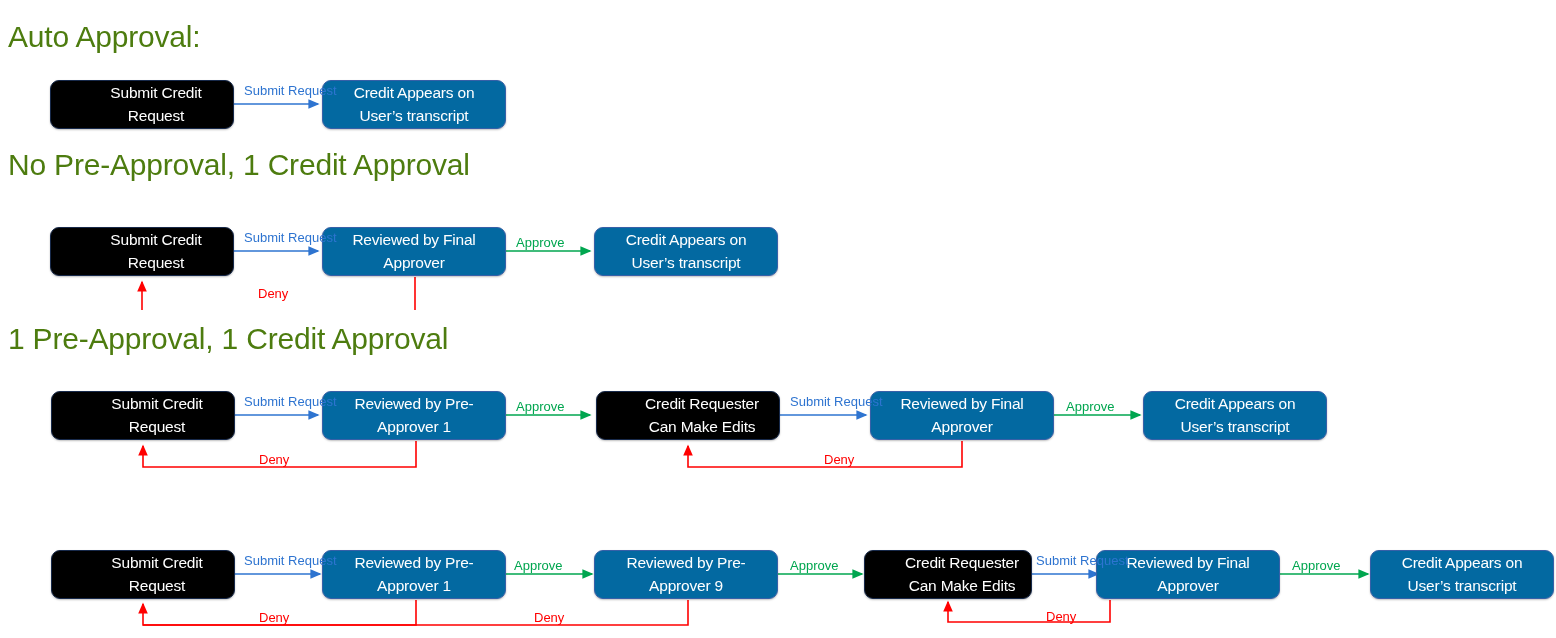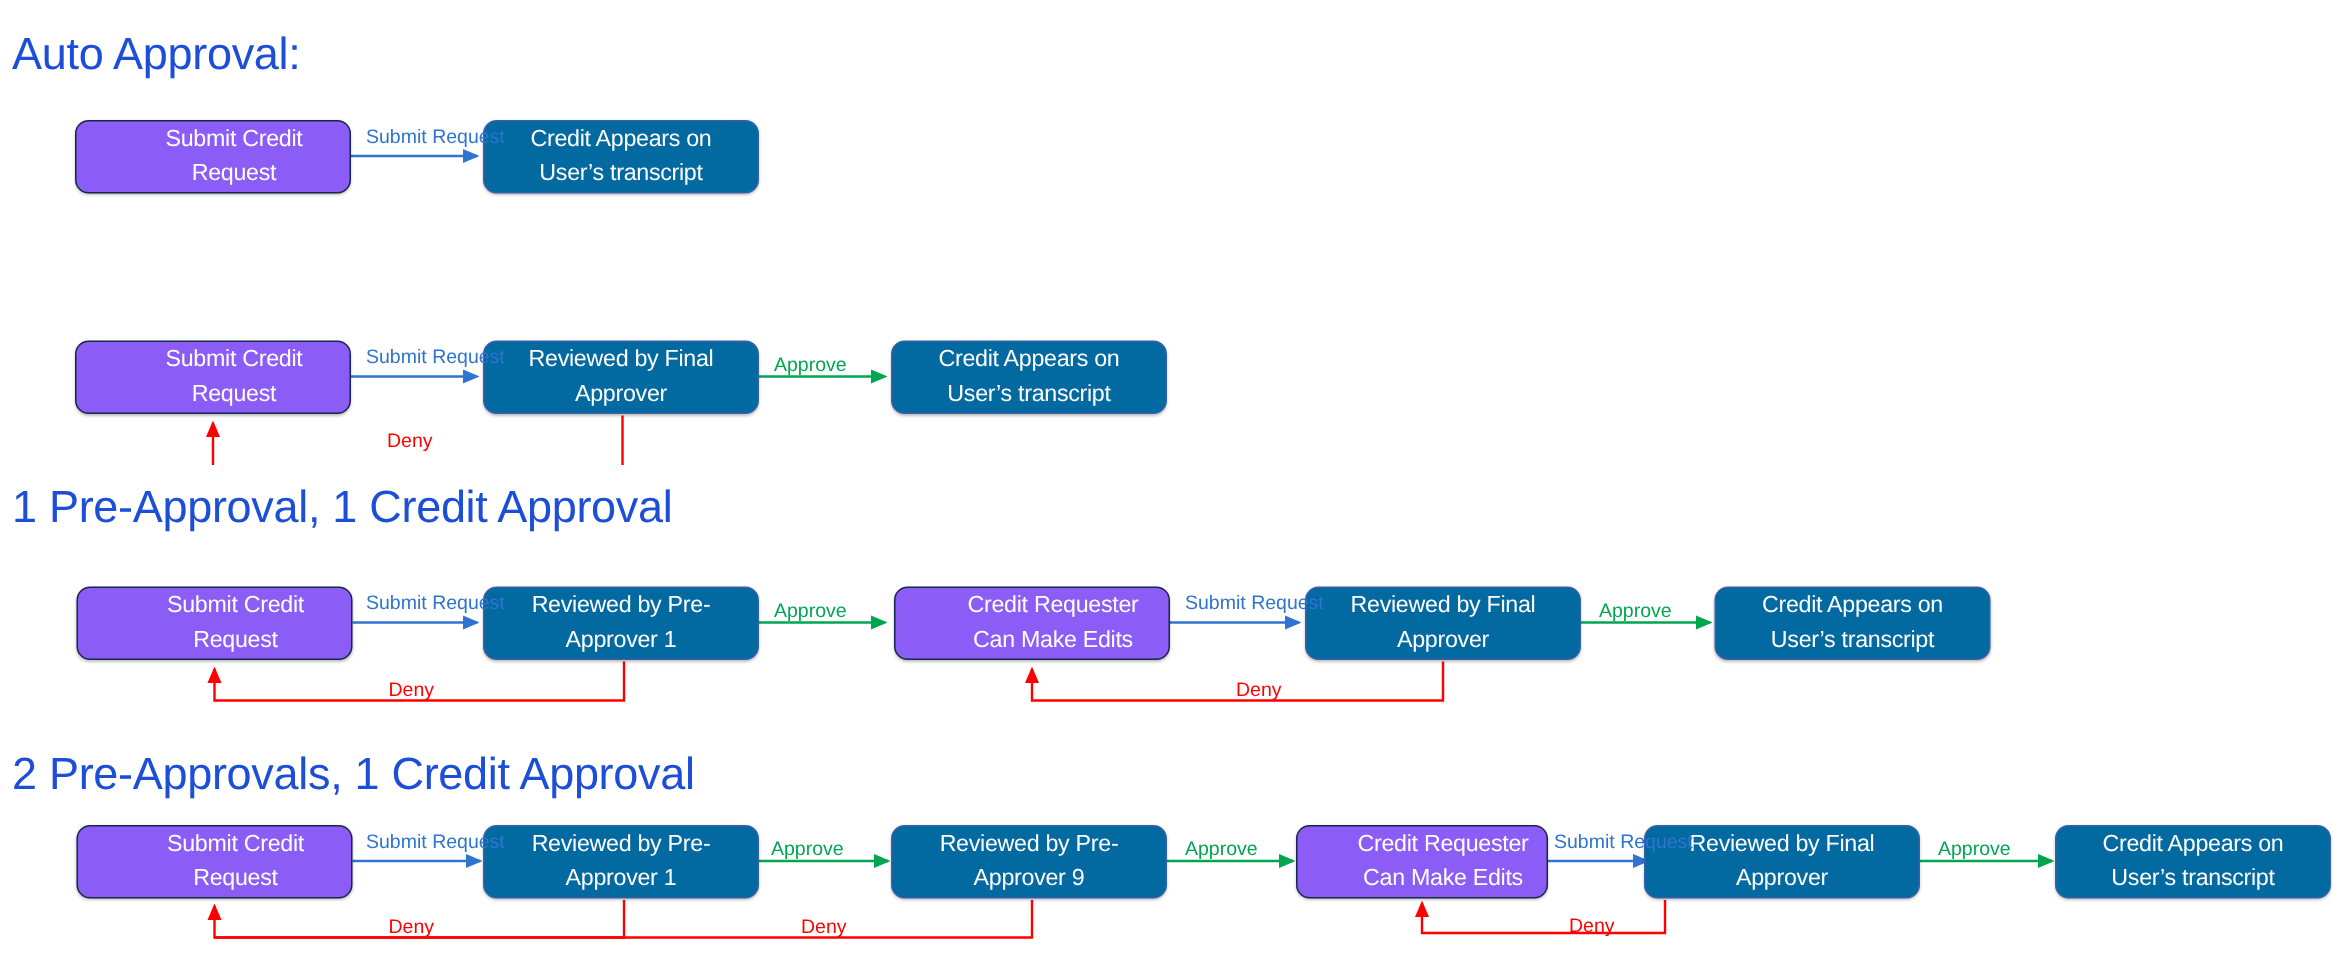--- a/index.html
+++ b/index.html
@@ -18,21 +18,21 @@
     position: absolute;
     top: 0; left: 0;
     width: 1556px;
     height: 638px;
   }
   .heading {
     position: absolute;
     font-family: "Liberation Sans", sans-serif;
     font-size: 30px;
     font-weight: 400;
-    color: #1d4ed8;
+    color: #4d7c0f;
     white-space: nowrap;
     letter-spacing: -0.2px;
   }
   .node {
     position: absolute;
     box-sizing: border-box;
     border-radius: 9px;
     display: flex;
     flex-direction: column;
     align-items: center;
@@ -41,21 +41,21 @@
     color: #ffffff;
     font-family: "Liberation Sans", sans-serif;
     font-size: 15.5px;
     font-weight: 400;
     line-height: 1.45;
     letter-spacing: -0.2px;
     box-shadow: 0 1px 2px rgba(0,0,0,0.25);
     z-index: 5;
   }
   .node .ln { display: block; white-space: nowrap; }
-  .node.dark  { background: #8b5cf6; border: 1px solid #17294a; padding-left: 28px; }
+  .node.dark  { background: #000000; border: 1px solid #17294a; padding-left: 28px; }
   .node.light { background: #0369a1; border: 1px solid #3760a8; }
 
   
   .edgelabel {
     position: absolute;
     font-family: "Liberation Sans", sans-serif;
     font-weight: normal;
     white-space: nowrap;
     line-height: 1.15;
     z-index: 7;
@@ -132,20 +132,21 @@
   <div class="edgelabel blue" style="left:244px; top:84px; text-align:left;">
     <span class="ln">Submit</span>
     <span class="ln">Request</span>
   </div>
 
   <div class="node light" style="left:322px; top:80px; width:184px; height:49px;">
     <span class="ln">Credit Appears on</span>
     <span class="ln">User’s transcript</span>
   </div>
 
+  <div class="heading" style="left:8px; top:148px;">No Pre-Approval, 1 Credit Approval</div>
 
   <div class="node dark" style="left:50px; top:227px; width:184px; height:49px;">
     <span class="ln">Submit Credit</span>
     <span class="ln">Request</span>
   </div>
 
   <div class="edgelabel blue" style="left:244px; top:231px; text-align:left;">
     <span class="ln">Submit</span>
     <span class="ln">Request</span>
   </div>
@@ -201,21 +202,20 @@
   <div class="edgelabel green" style="left:1066px; top:400px;">Approve</div>
 
   <div class="node light" style="left:1143px; top:391px; width:184px; height:49px;">
     <span class="ln">Credit Appears on</span>
     <span class="ln">User’s transcript</span>
   </div>
 
   <div class="edgelabel red" style="left:243px; top:453px;">Deny</div>
   <div class="edgelabel red" style="left:808px; top:453px;">Deny</div>
 
-  <div class="heading" style="left:8px; top:500px;">2 Pre-Approvals, 1 Credit Approval</div>
 
   <div class="node dark" style="left:51px; top:550px; width:184px; height:49px;">
     <span class="ln">Submit Credit</span>
     <span class="ln">Request</span>
   </div>
 
   <div class="edgelabel blue" style="left:244px; top:554px; text-align:left;">
     <span class="ln">Submit</span>
     <span class="ln">Request</span>
   </div>

